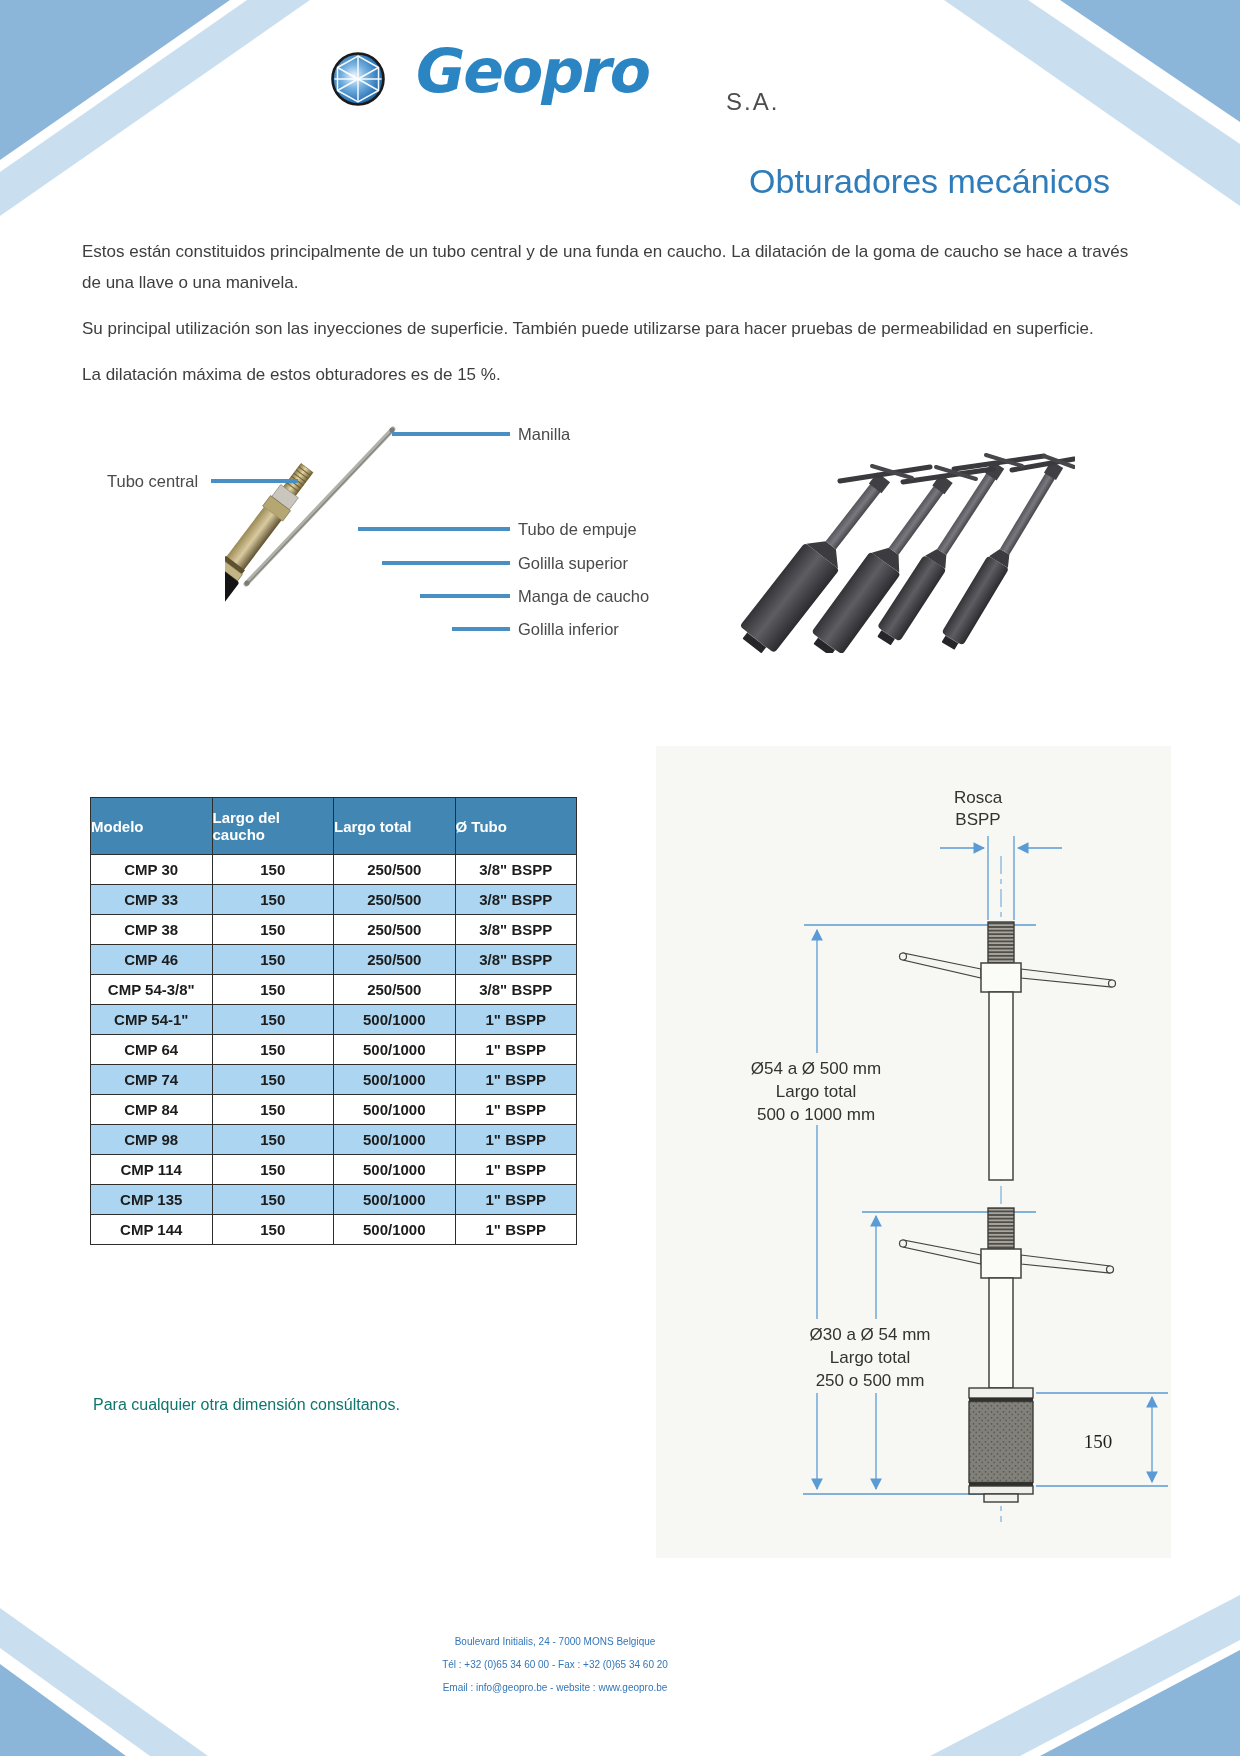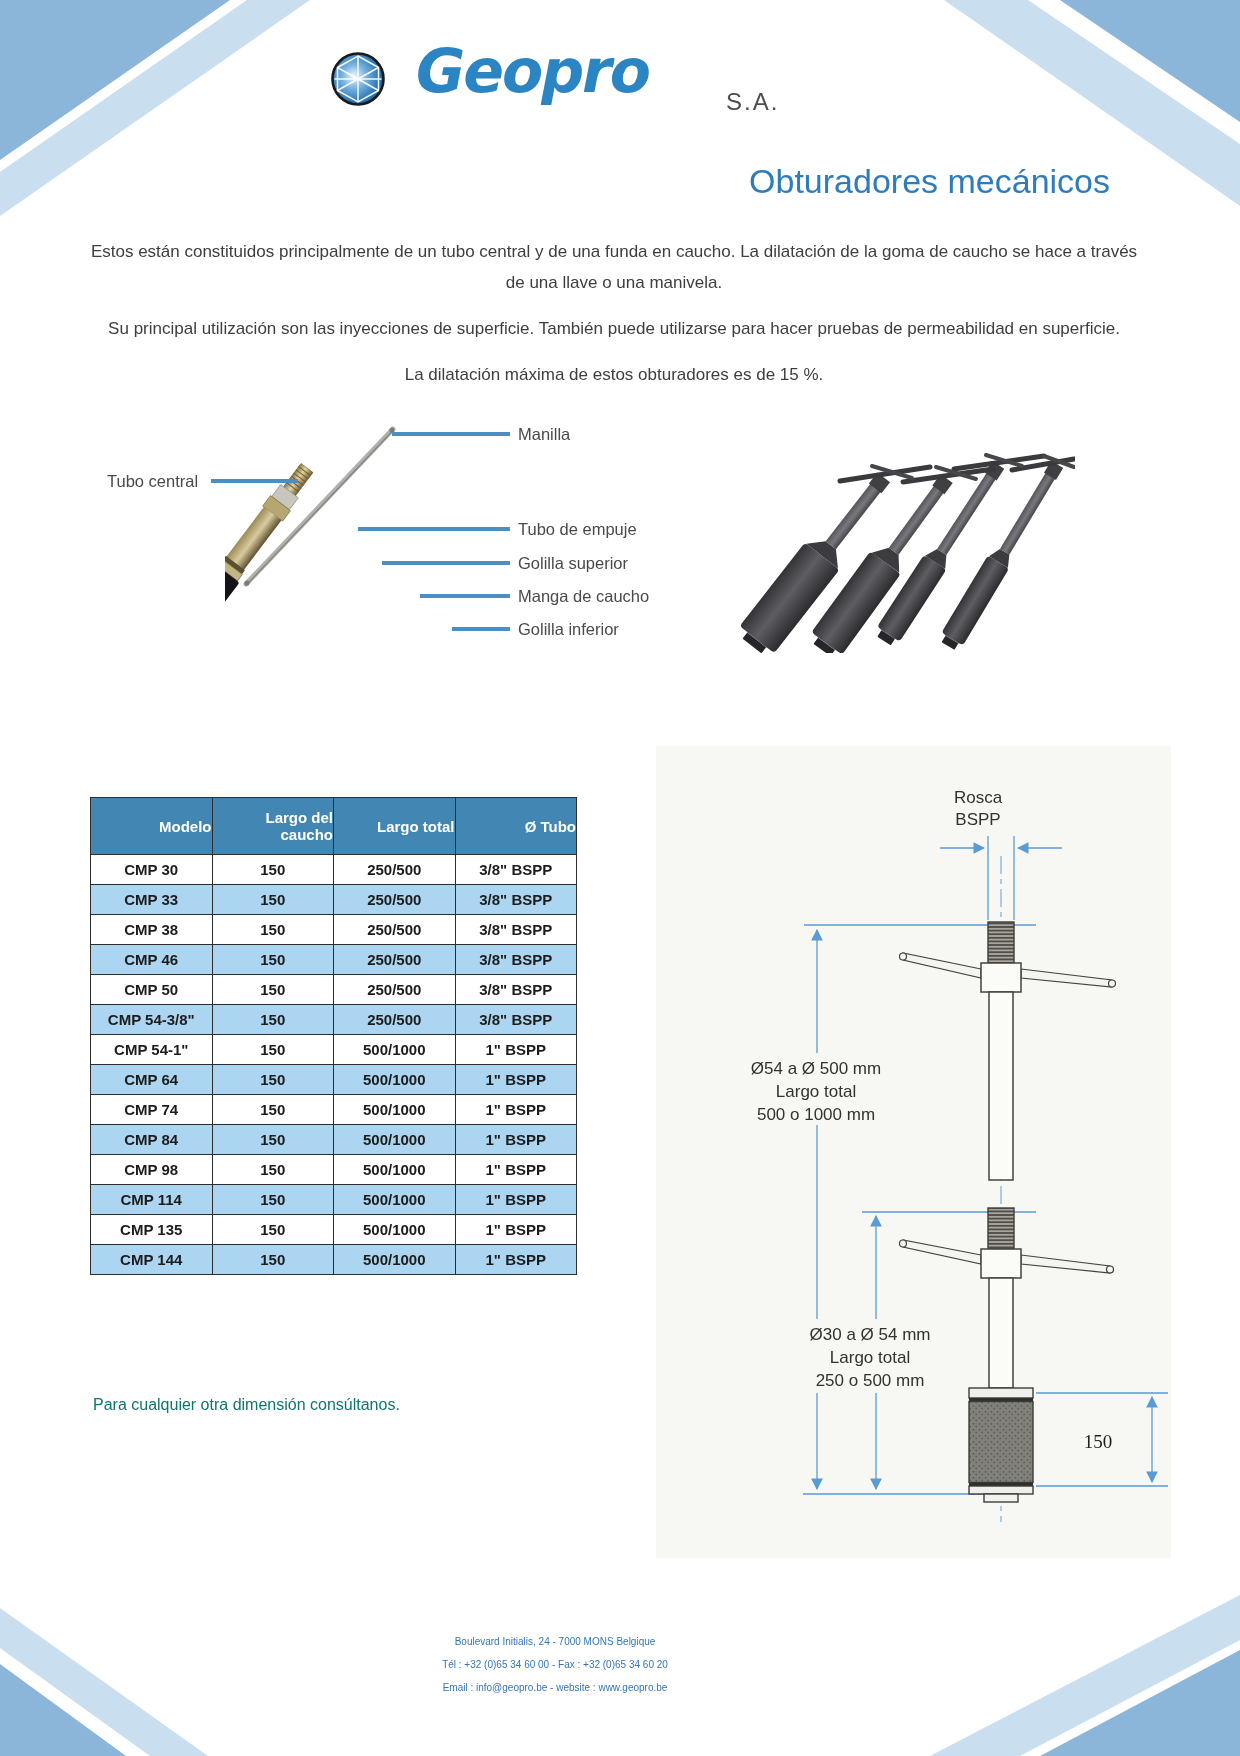--- a/index.html
+++ b/index.html
@@ -7,30 +7,30 @@
         overflow:hidden;font-family:"Liberation Sans",sans-serif;}
   
   .logo-icon{position:absolute;left:331px;top:52px;width:54px;height:54px;}
   .brand{position:absolute;left:416px;top:36px;font-family:"DejaVu Sans",sans-serif;
          font-style:italic;font-weight:bold;font-size:60px;letter-spacing:-2px;color:#2c85c3;}
   .brand-suffix{position:absolute;left:726px;top:88px;font-size:24px;color:#4d4d4d;letter-spacing:2px;}
   .doc-title{position:absolute;left:0;top:162px;width:1110px;text-align:right;
              font-size:34px;color:#2f7cba;}
   
   .intro{position:absolute;left:66px;top:236px;width:1080px;font-size:17px;line-height:31px;color:#3e3e3e;}
-  .intro p{margin:0 0 15px 16px;text-align:center;}
+  .intro p{margin:0 0 15px 16px;}
   
   .leader{position:absolute;height:4px;background:#4a8fc4;}
   .dlabel{position:absolute;font-size:16.5px;color:#4a4a4a;white-space:nowrap;}
   .photo-svg{position:absolute;}
   
   .models-table{position:absolute;left:90px;top:797px;border-collapse:collapse;width:487px;
                 table-layout:fixed;font-family:"Liberation Sans",sans-serif;}
   .models-table th{height:56px;background:#4287b3;color:#ffffff;font-weight:700;font-size:15px;
-                   border:1.5px solid #2d2d2b;padding:0;text-align:right;}
+                   border:1.5px solid #2d2d2b;padding:0;text-align:left;}
   .models-table td{height:29px;font-weight:700;font-size:15px;color:#1c1c1c;border:1.5px solid #2d2d2b;
                    padding:0;text-align:center;background:#ffffff;}
   .models-table tbody tr:nth-child(even) td{background:#abd5f0;}
   .table-note{position:absolute;left:93px;top:1396px;font-size:16px;color:#0f766e;}
   
   .drawing-svg{position:absolute;left:640px;top:738px;}
   
   .footer{position:absolute;left:0;top:1630px;width:1110px;text-align:center;
           font-size:10px;line-height:23px;color:#3376b8;}
   
@@ -221,26 +221,20 @@
           <td>250/500</td>
           <td>3/8" BSPP</td>
         </tr>
         <tr>
           <td>CMP 46</td>
           <td>150</td>
           <td>250/500</td>
           <td>3/8" BSPP</td>
         </tr>
         <tr>
-          <td>CMP 50</td>
-          <td>150</td>
-          <td>250/500</td>
-          <td>3/8" BSPP</td>
-        </tr>
-        <tr>
           <td>CMP 54-3/8"</td>
           <td>150</td>
           <td>250/500</td>
           <td>3/8" BSPP</td>
         </tr>
         <tr>
           <td>CMP 54-1"</td>
           <td>150</td>
           <td>500/1000</td>
           <td>1" BSPP</td>

